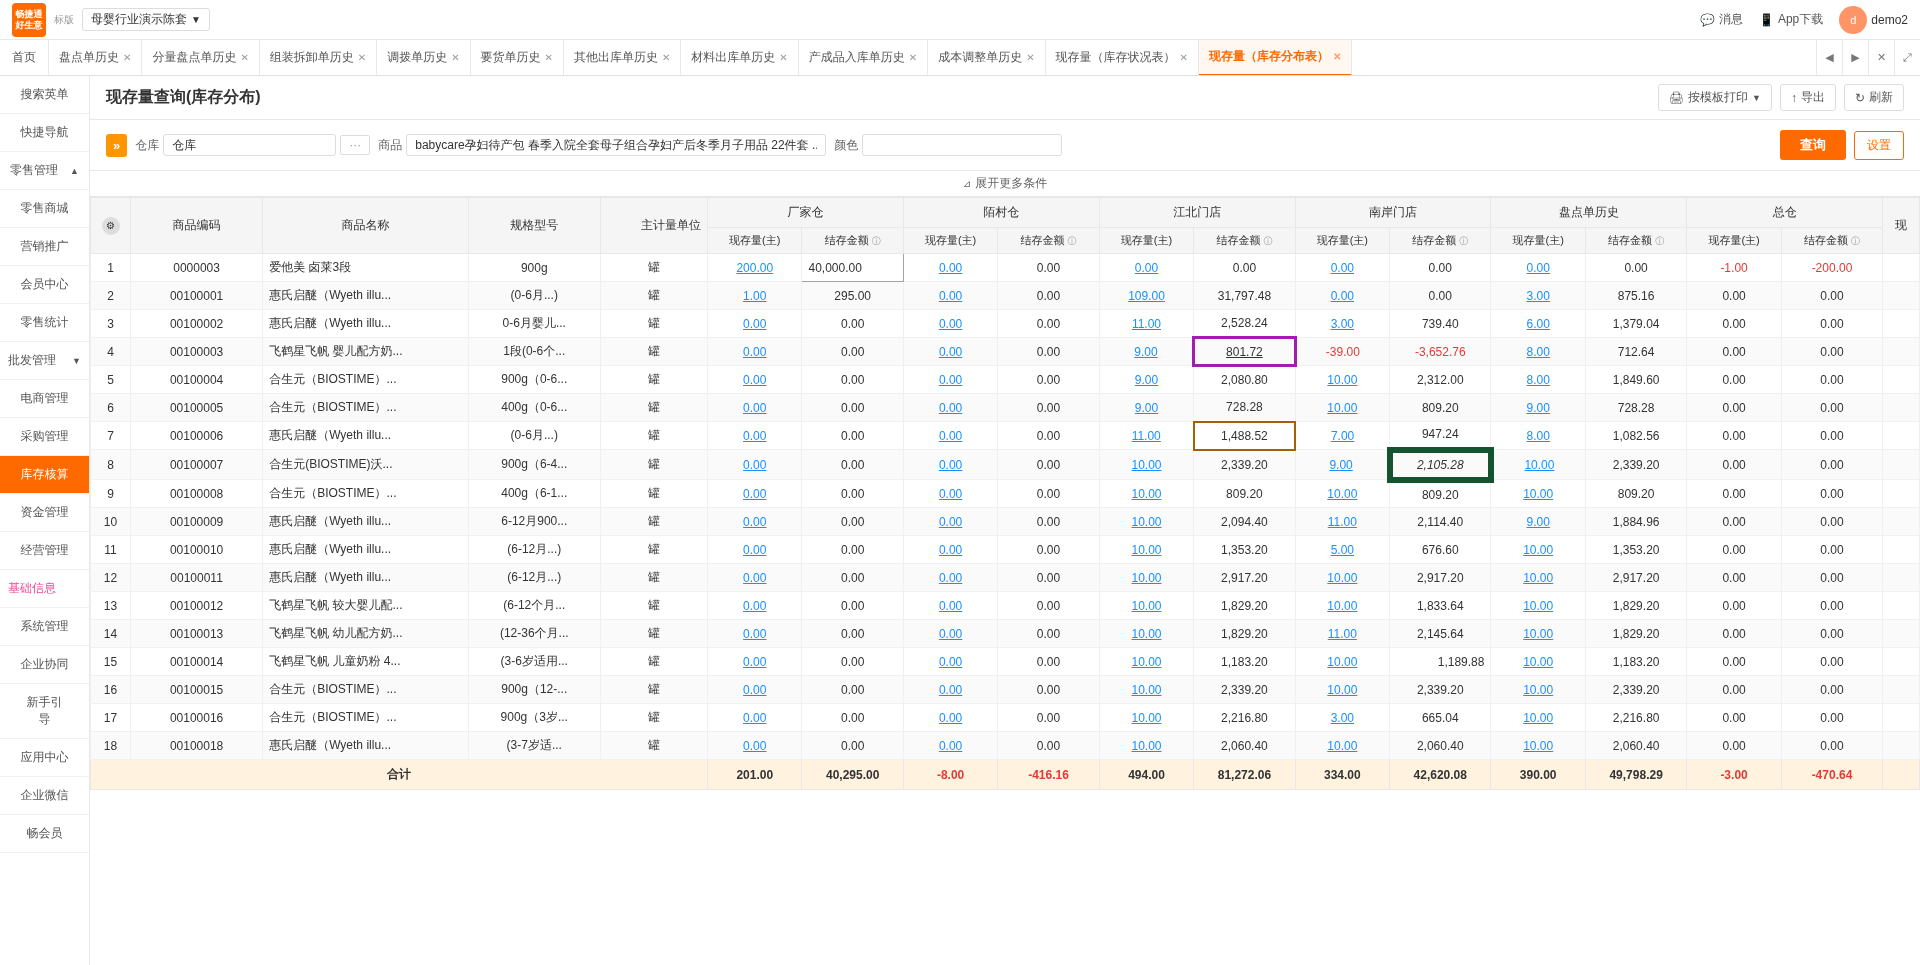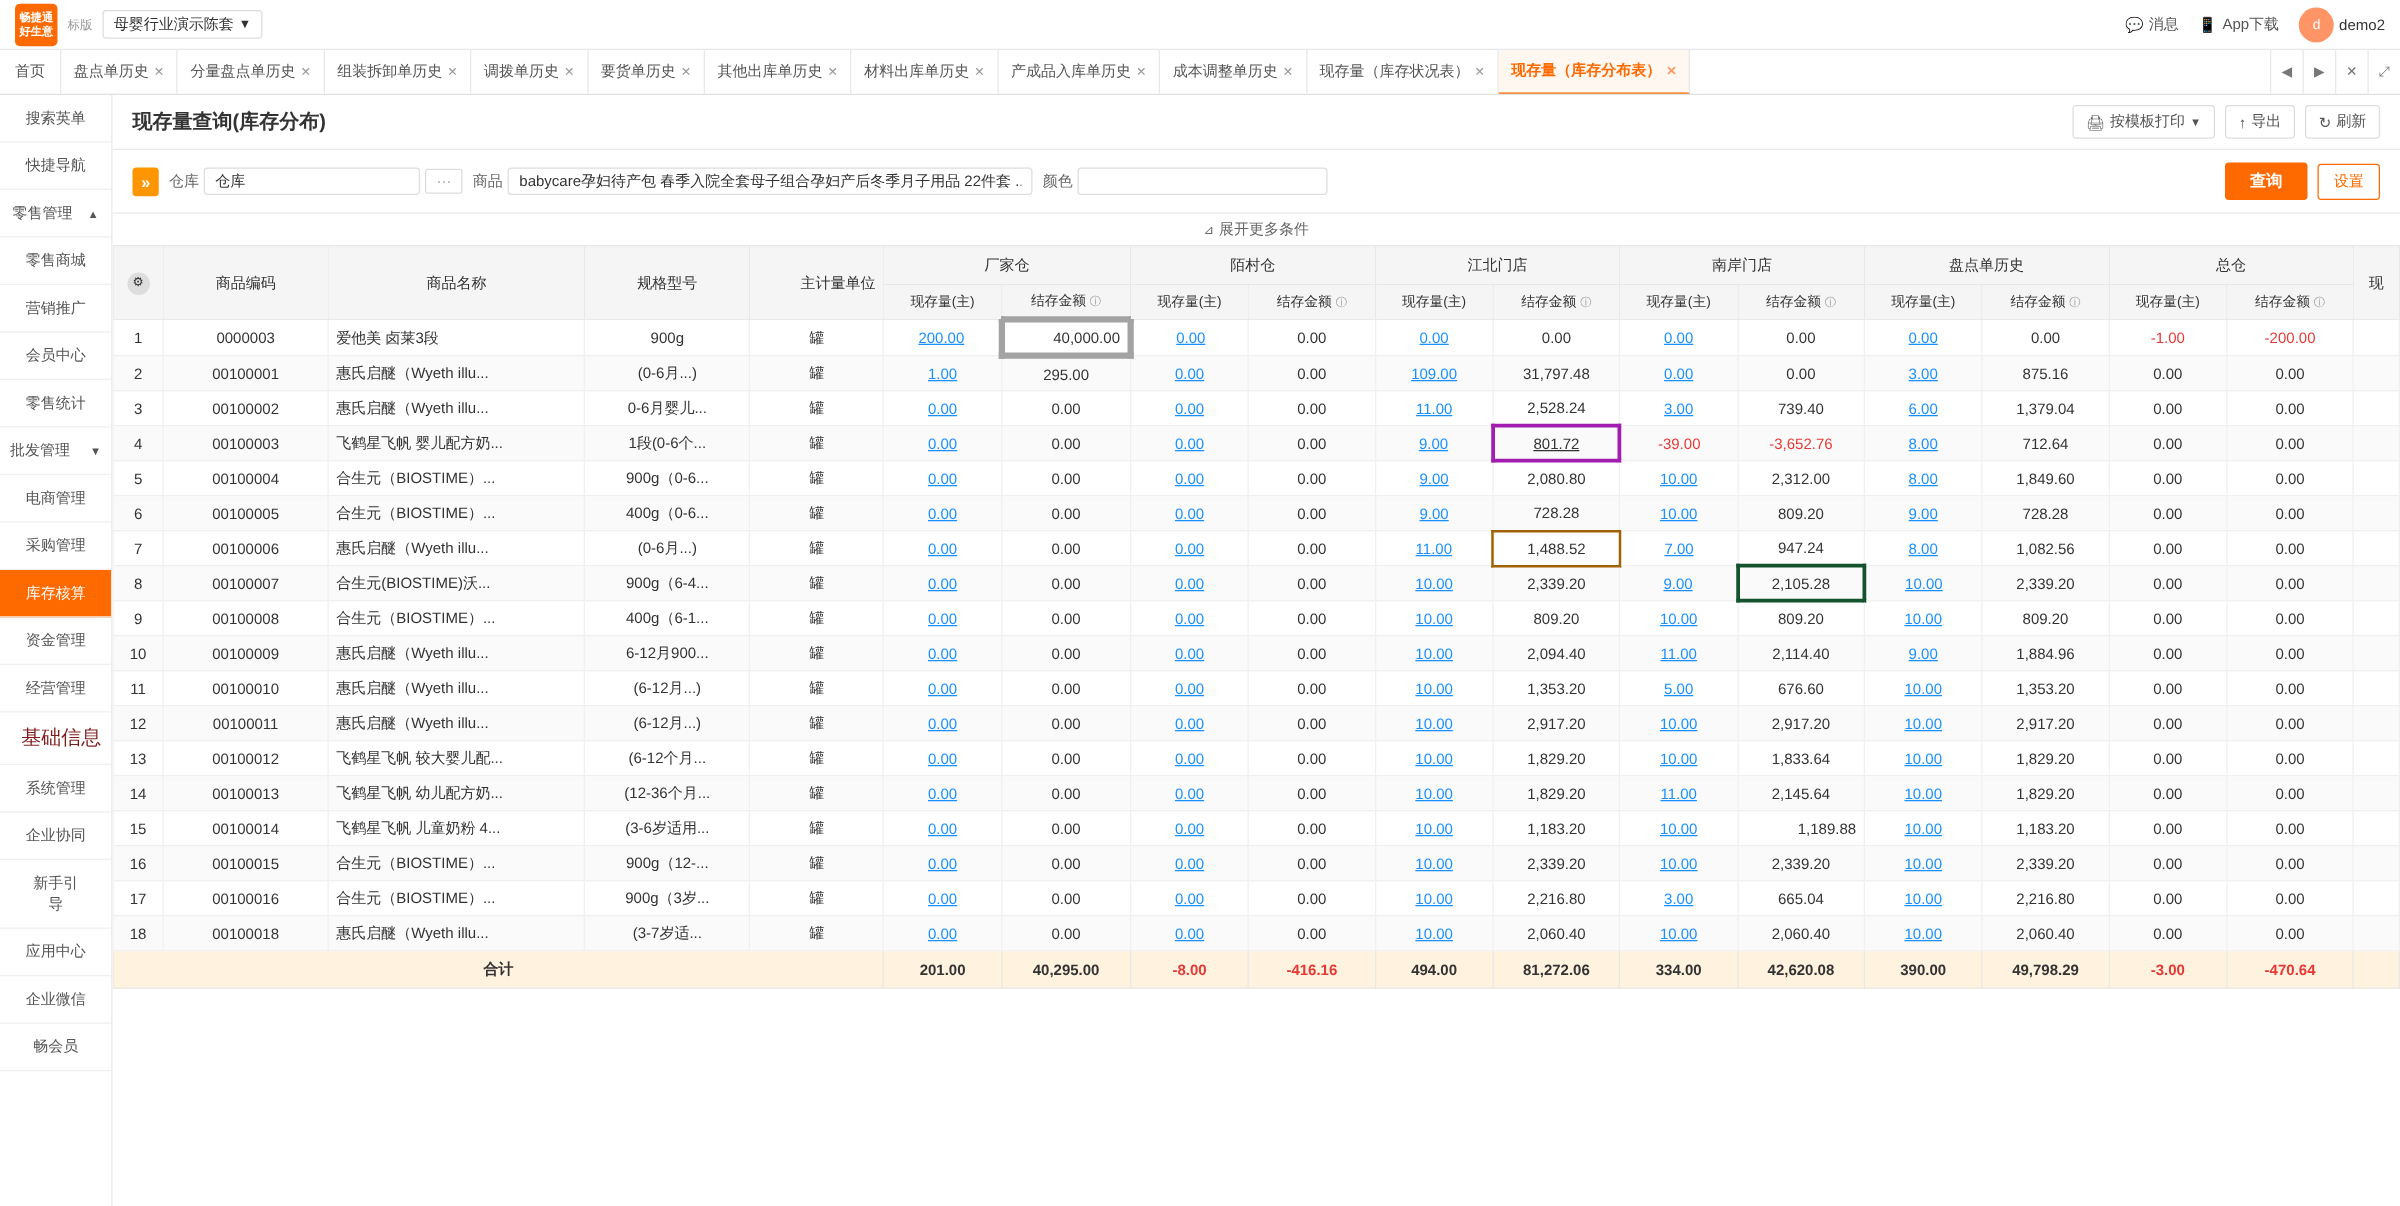--- a/index.html
+++ b/index.html
@@ -81,21 +81,21 @@
     <div style="padding:10px 8px;text-align:center;cursor:pointer;color:#555;font-size:12px;border-bottom:1px solid #f0f0f0;">零售统计</div>
     <div style="padding:10px 8px;display:flex;align-items:center;justify-content:space-between;cursor:pointer;color:#555;font-size:12px;border-bottom:1px solid #f0f0f0;">
       <span>批发管理</span>
         <span style="font-size:9px;">▼</span>
     </div>
     <div style="padding:10px 8px;text-align:center;cursor:pointer;color:#555;font-size:12px;border-bottom:1px solid #f0f0f0;">电商管理</div>
     <div style="padding:10px 8px;text-align:center;cursor:pointer;color:#555;font-size:12px;border-bottom:1px solid #f0f0f0;">采购管理</div>
     <div style="padding:10px 8px;text-align:center;cursor:pointer;color:#fff;font-size:12px;border-bottom:1px solid #f0f0f0;background:#ff6a00;">库存核算</div>
     <div style="padding:10px 8px;text-align:center;cursor:pointer;color:#555;font-size:12px;border-bottom:1px solid #f0f0f0;">资金管理</div>
     <div style="padding:10px 8px;text-align:center;cursor:pointer;color:#555;font-size:12px;border-bottom:1px solid #f0f0f0;">经营管理</div>
-    <div style="padding:10px 8px;text-align:right;cursor:pointer;color:#7f1d1d;font-size:16px;border-bottom:1px solid #f0f0f0;">基础信息</div>
+    <div style="padding:10px 8px;text-align:left;cursor:pointer;color:#ec4899;font-size:12px;border-bottom:1px solid #f0f0f0;">基础信息</div>
     <div style="padding:10px 16px;text-align:center;cursor:pointer;color:#555;font-size:12px;border-bottom:1px solid #f0f0f0;font-family:Liberation Mono, monospace;">系统管理</div>
     <div style="padding:10px 8px;text-align:center;cursor:pointer;color:#555;font-size:12px;border-bottom:1px solid #f0f0f0;">企业协同</div>
     <div style="padding:10px 25px;text-align:center;cursor:pointer;color:#555;font-size:12px;border-bottom:1px solid #f0f0f0;">新手引导</div>
     <div style="padding:10px 8px;text-align:center;cursor:pointer;color:#555;font-size:12px;border-bottom:1px solid #f0f0f0;">应用中心</div>
     <div style="padding:10px 8px;text-align:center;cursor:pointer;color:#555;font-size:12px;border-bottom:1px solid #f0f0f0;">企业微信</div>
     <div style="padding:10px 8px;text-align:center;cursor:pointer;color:#555;font-size:12px;border-bottom:1px solid #f0f0f0;">畅会员</div>
   </div>
 
   <div style="flex:1;display:flex;flex-direction:column;overflow:hidden;">
 
@@ -178,21 +178,21 @@
           </tr>
         </thead>
         <tbody id="table-body">
         <tr style="border-bottom: 1px solid rgb(240, 240, 240);">
     <td style="padding:5px 6px;border:1px solid #f0f0f0;text-align:center;">1</td>
     <td style="padding:5px 6px;border:1px solid #f0f0f0;text-align:center;">0000003</td>
     <td style="padding:5px 6px;border:1px solid #f0f0f0;text-align:left;max-width:140px;overflow:hidden;text-overflow:ellipsis;white-space:nowrap;">爱他美 卤莱3段</td>
     <td style="padding:5px 6px;border:1px solid #f0f0f0;text-align:center;">900g</td>
     <td style="padding:5px 6px;border:1px solid #f0f0f0;text-align:center;">罐</td>
     <td style="padding:5px 6px;border:1px solid #f0f0f0;text-align:center;color:#1890ff;text-decoration:underline;cursor:pointer;">200.00</td>
-    <td style="padding:5px 6px;border:5px solid #a3a3a3;text-align:right;">40,000.00</td>
+    <td style="padding:5px 6px;border:1px solid #a3a3a3;text-align:left;">40,000.00</td>
     <td style="padding:5px 6px;border:1px solid #f0f0f0;text-align:center;color:#1890ff;text-decoration:underline;cursor:pointer;">0.00</td>
     <td style="padding:5px 6px;border:1px solid #f0f0f0;text-align:center;">0.00</td>
     <td style="padding:5px 6px;border:1px solid #f0f0f0;text-align:center;color:#1890ff;text-decoration:underline;cursor:pointer;">0.00</td>
     <td style="padding:5px 6px;border:1px solid #f0f0f0;text-align:center;">0.00</td>
     <td style="padding:5px 6px;border:1px solid #f0f0f0;text-align:center;color:#1890ff;text-decoration:underline;cursor:pointer;">0.00</td>
     <td style="padding:5px 6px;border:1px solid #f0f0f0;text-align:center;">0.00</td>
     <td style="padding:5px 6px;border:1px solid #f0f0f0;text-align:center;color:#1890ff;text-decoration:underline;cursor:pointer;">0.00</td>
     <td style="padding:5px 6px;border:1px solid #f0f0f0;text-align:center;">0.00</td>
     <td style="padding:5px 6px;border:1px solid #f0f0f0;text-align:center;color:#e53935;">-1.00</td>
     <td style="padding:5px 6px;border:1px solid #f0f0f0;text-align:center;color:#e53935;">-200.00</td>
@@ -324,21 +324,21 @@
     <td style="padding:5px 6px;border:1px solid #f0f0f0;text-align:left;max-width:140px;overflow:hidden;text-overflow:ellipsis;white-space:nowrap;">合生元(BIOSTIME)沃...</td>
     <td style="padding:5px 6px;border:1px solid #f0f0f0;text-align:center;">900g（6-4...</td>
     <td style="padding:5px 6px;border:1px solid #f0f0f0;text-align:center;">罐</td>
     <td style="padding:5px 6px;border:1px solid #f0f0f0;text-align:center;color:#1890ff;text-decoration:underline;cursor:pointer;">0.00</td>
     <td style="padding:5px 6px;border:1px solid #f0f0f0;text-align:center;">0.00</td>
     <td style="padding:5px 6px;border:1px solid #f0f0f0;text-align:center;color:#1890ff;text-decoration:underline;cursor:pointer;">0.00</td>
     <td style="padding:5px 6px;border:1px solid #f0f0f0;text-align:center;">0.00</td>
     <td style="padding:5px 6px;border:1px solid #f0f0f0;text-align:center;color:#1890ff;text-decoration:underline;cursor:pointer;">10.00</td>
     <td style="padding:5px 6px;border:1px solid #f0f0f0;text-align:center;">2,339.20</td>
     <td style="padding:5px 6px;border:1px solid #f0f0f0;text-align:center;color:#1890ff;text-decoration:underline;cursor:pointer;">9.00</td>
-    <td style="padding:5px 6px;border:3px solid #14532d;">2,105.28</td>
+    <td style="padding:5px 6px;border:6px solid #14532d;font-style:italic;">2,105.28</td>
     <td style="padding:5px 6px;border:1px solid #f0f0f0;text-align:center;color:#1890ff;text-decoration:underline;cursor:pointer;">10.00</td>
     <td style="padding:5px 6px;border:1px solid #f0f0f0;text-align:center;">2,339.20</td>
     <td style="padding:5px 6px;border:1px solid #f0f0f0;text-align:center;">0.00</td>
     <td style="padding:5px 6px;border:1px solid #f0f0f0;text-align:center;">0.00</td>
     <td style="padding:5px 6px;border:1px solid #f0f0f0;text-align:center;"></td>
   </tr>
             <tr style="border-bottom: 1px solid rgb(240, 240, 240);">
     <td style="padding:5px 6px;border:1px solid #f0f0f0;text-align:center;">9</td>
     <td style="padding:5px 6px;border:1px solid #f0f0f0;text-align:center;">00100008</td>
     <td style="padding:5px 6px;border:1px solid #f0f0f0;text-align:left;max-width:140px;overflow:hidden;text-overflow:ellipsis;white-space:nowrap;">合生元（BIOSTIME）...</td>

